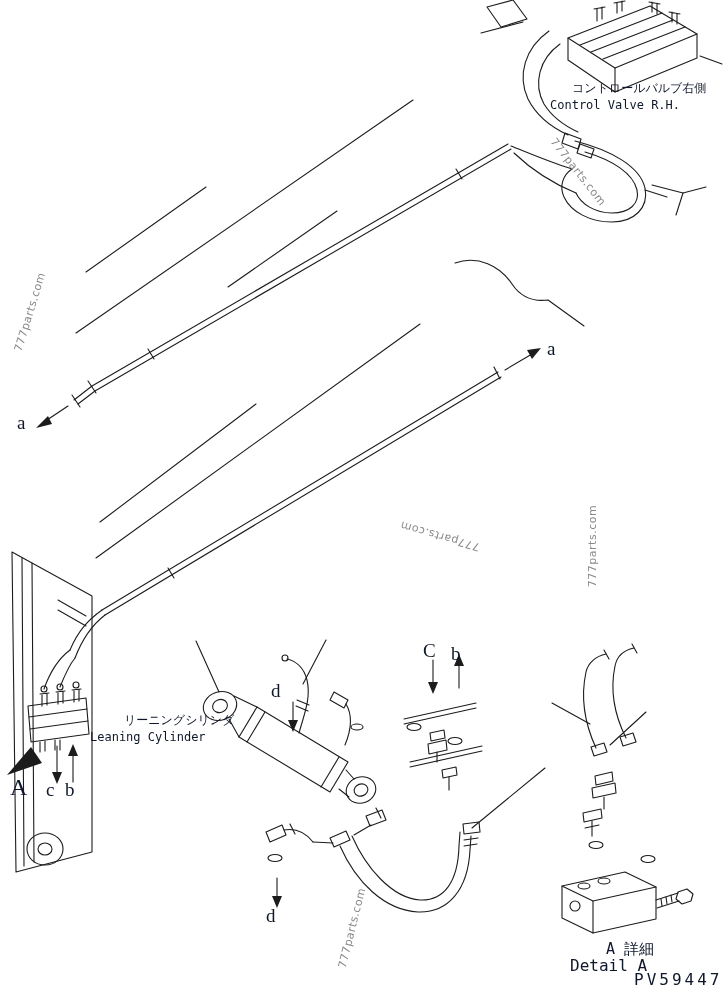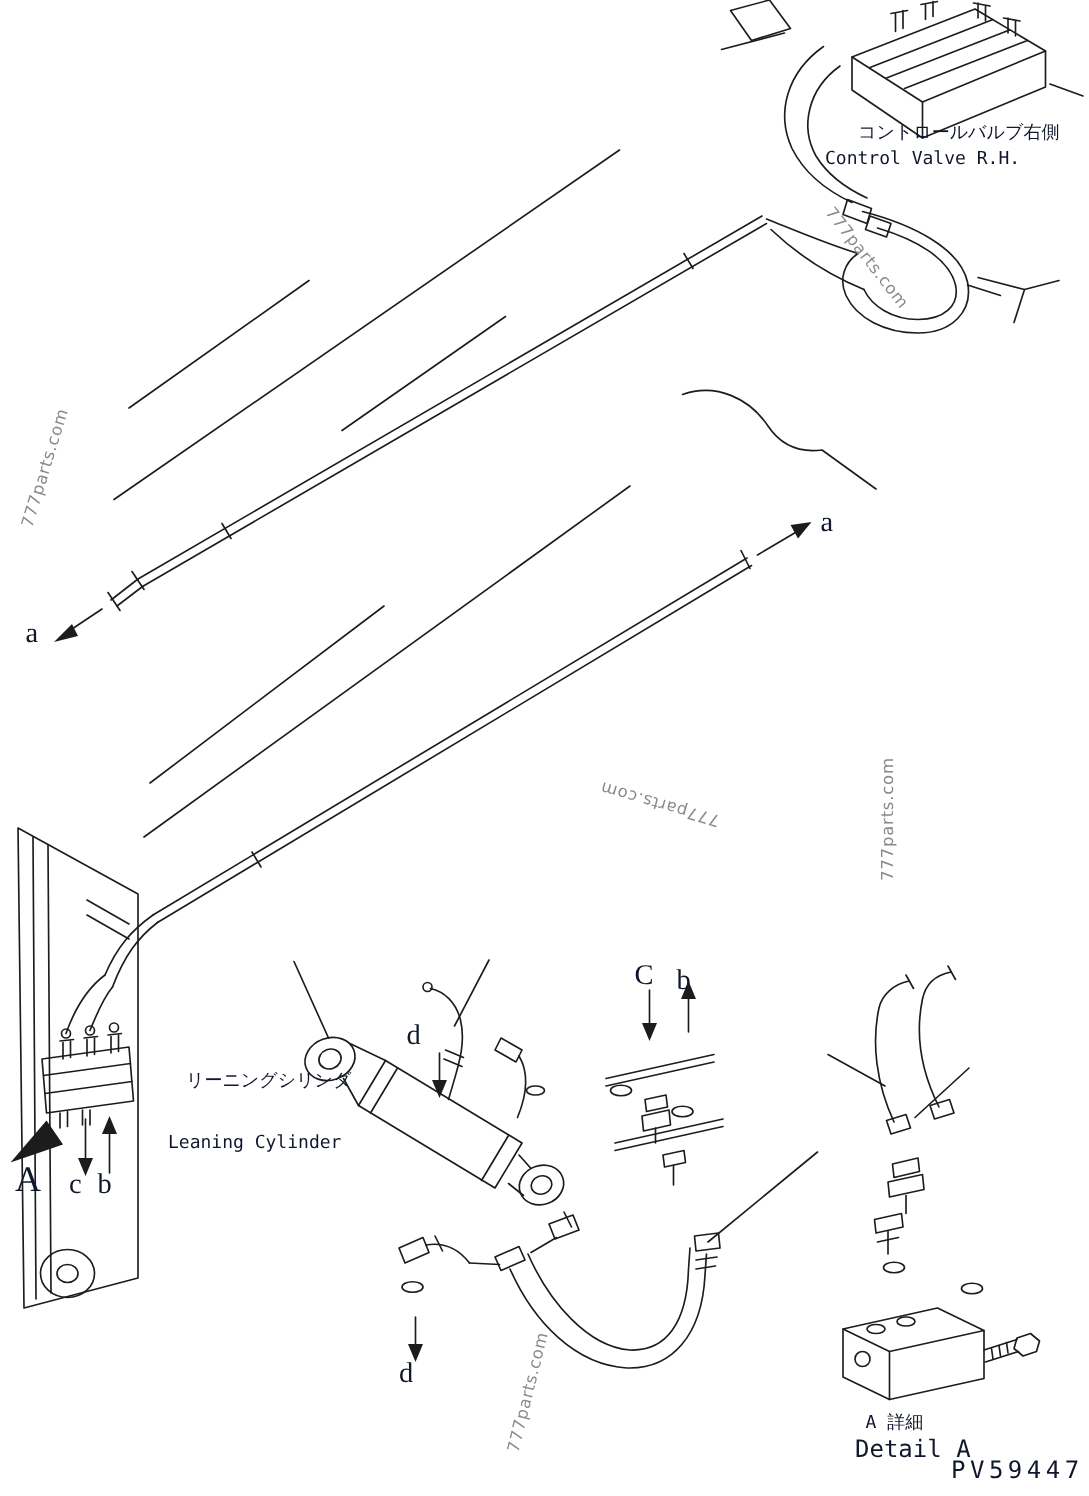--- a/index.html
+++ b/index.html
@@ -232,28 +232,28 @@
   <span class="lbl mono" style="left:550px;top:99px;font-size:12px;">Control Valve R.H.</span>
 
   <span class="lbl serif" style="left:17px;top:413px;font-size:19px;">a</span>
   <span class="lbl serif" style="left:547px;top:339px;font-size:19px;">a</span>
 
   <span class="lbl serif" style="left:10px;top:775px;font-size:24px;">A</span>
   <span class="lbl serif" style="left:46px;top:780px;font-size:19px;">c</span>
   <span class="lbl serif" style="left:65px;top:780px;font-size:19px;">b</span>
 
   <span class="lbl mono" style="left:100px;top:714px;font-size:12px;margin-left:24px;">リーニングシリンダ</span>
-  <span class="lbl mono" style="left:112px;top:731px;font-size:12px;margin-top:24px;">Leaning Cylinder</span>
+  <span class="lbl mono" style="left:90px;top:731px;font-size:12px;">Leaning Cylinder</span>
 
   <span class="lbl serif" style="left:271px;top:681px;font-size:19px;">d</span>
   <span class="lbl serif" style="left:423px;top:641px;font-size:19px;">C</span>
   <span class="lbl serif" style="left:451px;top:644px;font-size:19px;">b</span>
   <span class="lbl serif" style="left:266px;top:906px;font-size:19px;">d</span>
 
-  <span class="lbl mono" style="left:577px;top:942px;font-size:12px;">A 詳細</span>
+  <span class="lbl mono" style="left:606px;top:942px;font-size:15px;">A 詳細</span>
   <span class="lbl mono" style="left:570px;top:958px;font-size:16px;">Detail A</span>
 
   <span class="lbl mono pn" style="left:634px;top:972px;">PV59447</span>
 
   <span class="wm" style="left:30px;top:312px;transform:translate(-50%,-50%) rotate(-73deg);">777parts.com</span>
   <span class="wm" style="left:578px;top:172px;transform:translate(-50%,-50%) rotate(52deg);">777parts.com</span>
   <span class="wm" style="left:440px;top:536px;transform:translate(-50%,-50%) rotate(196deg);">777parts.com</span>
   <span class="wm" style="left:592px;top:546px;transform:translate(-50%,-50%) rotate(-90deg);">777parts.com</span>
   <span class="wm" style="left:352px;top:928px;transform:translate(-50%,-50%) rotate(-76deg);">777parts.com</span>
 

